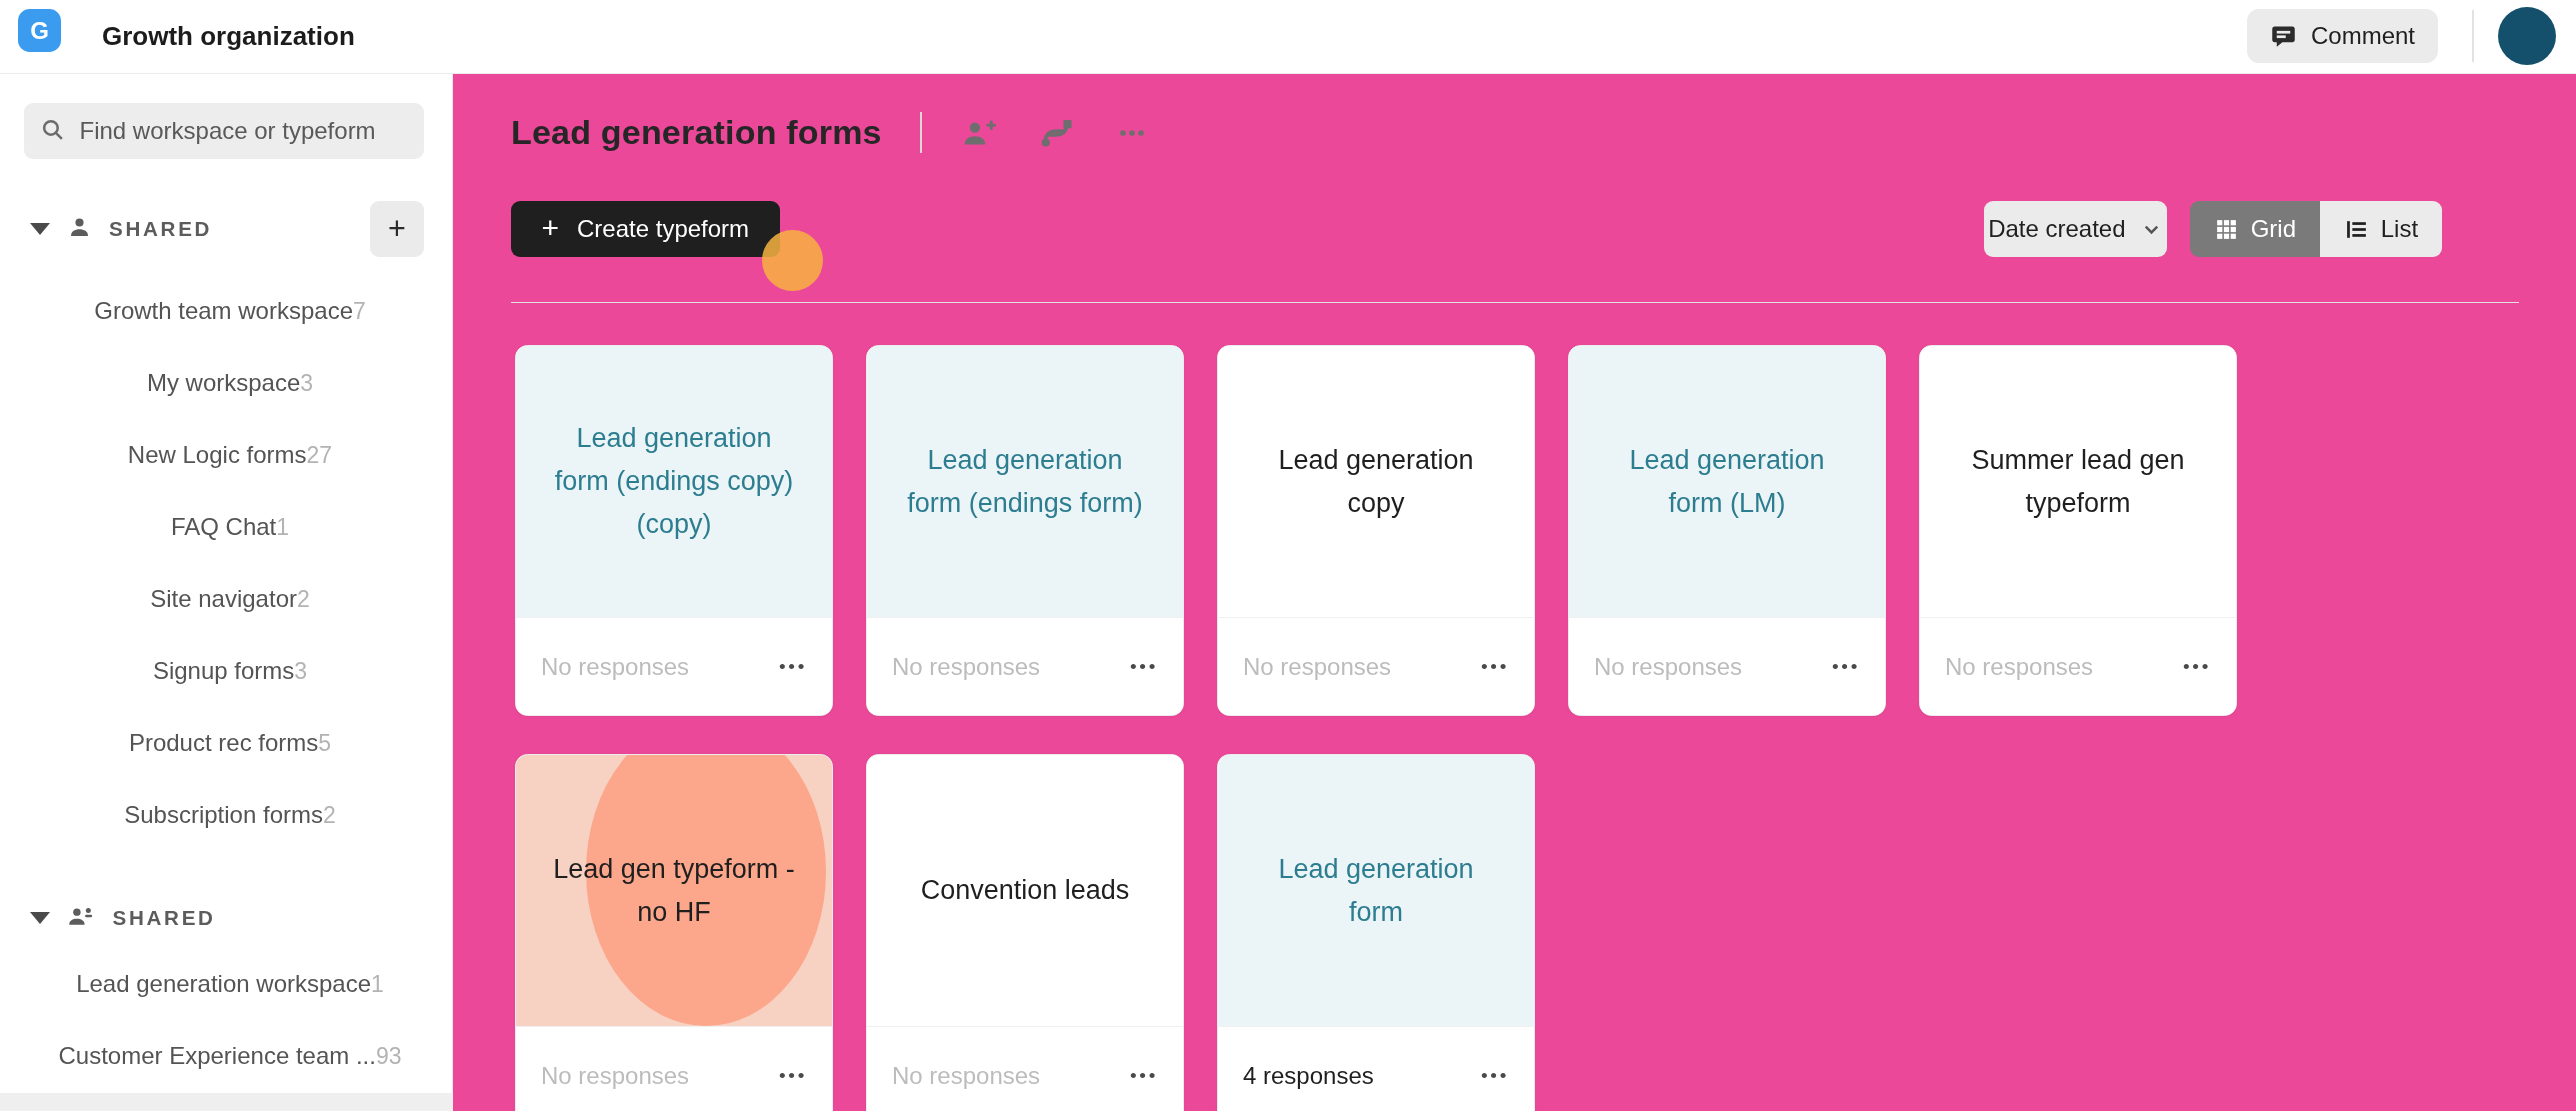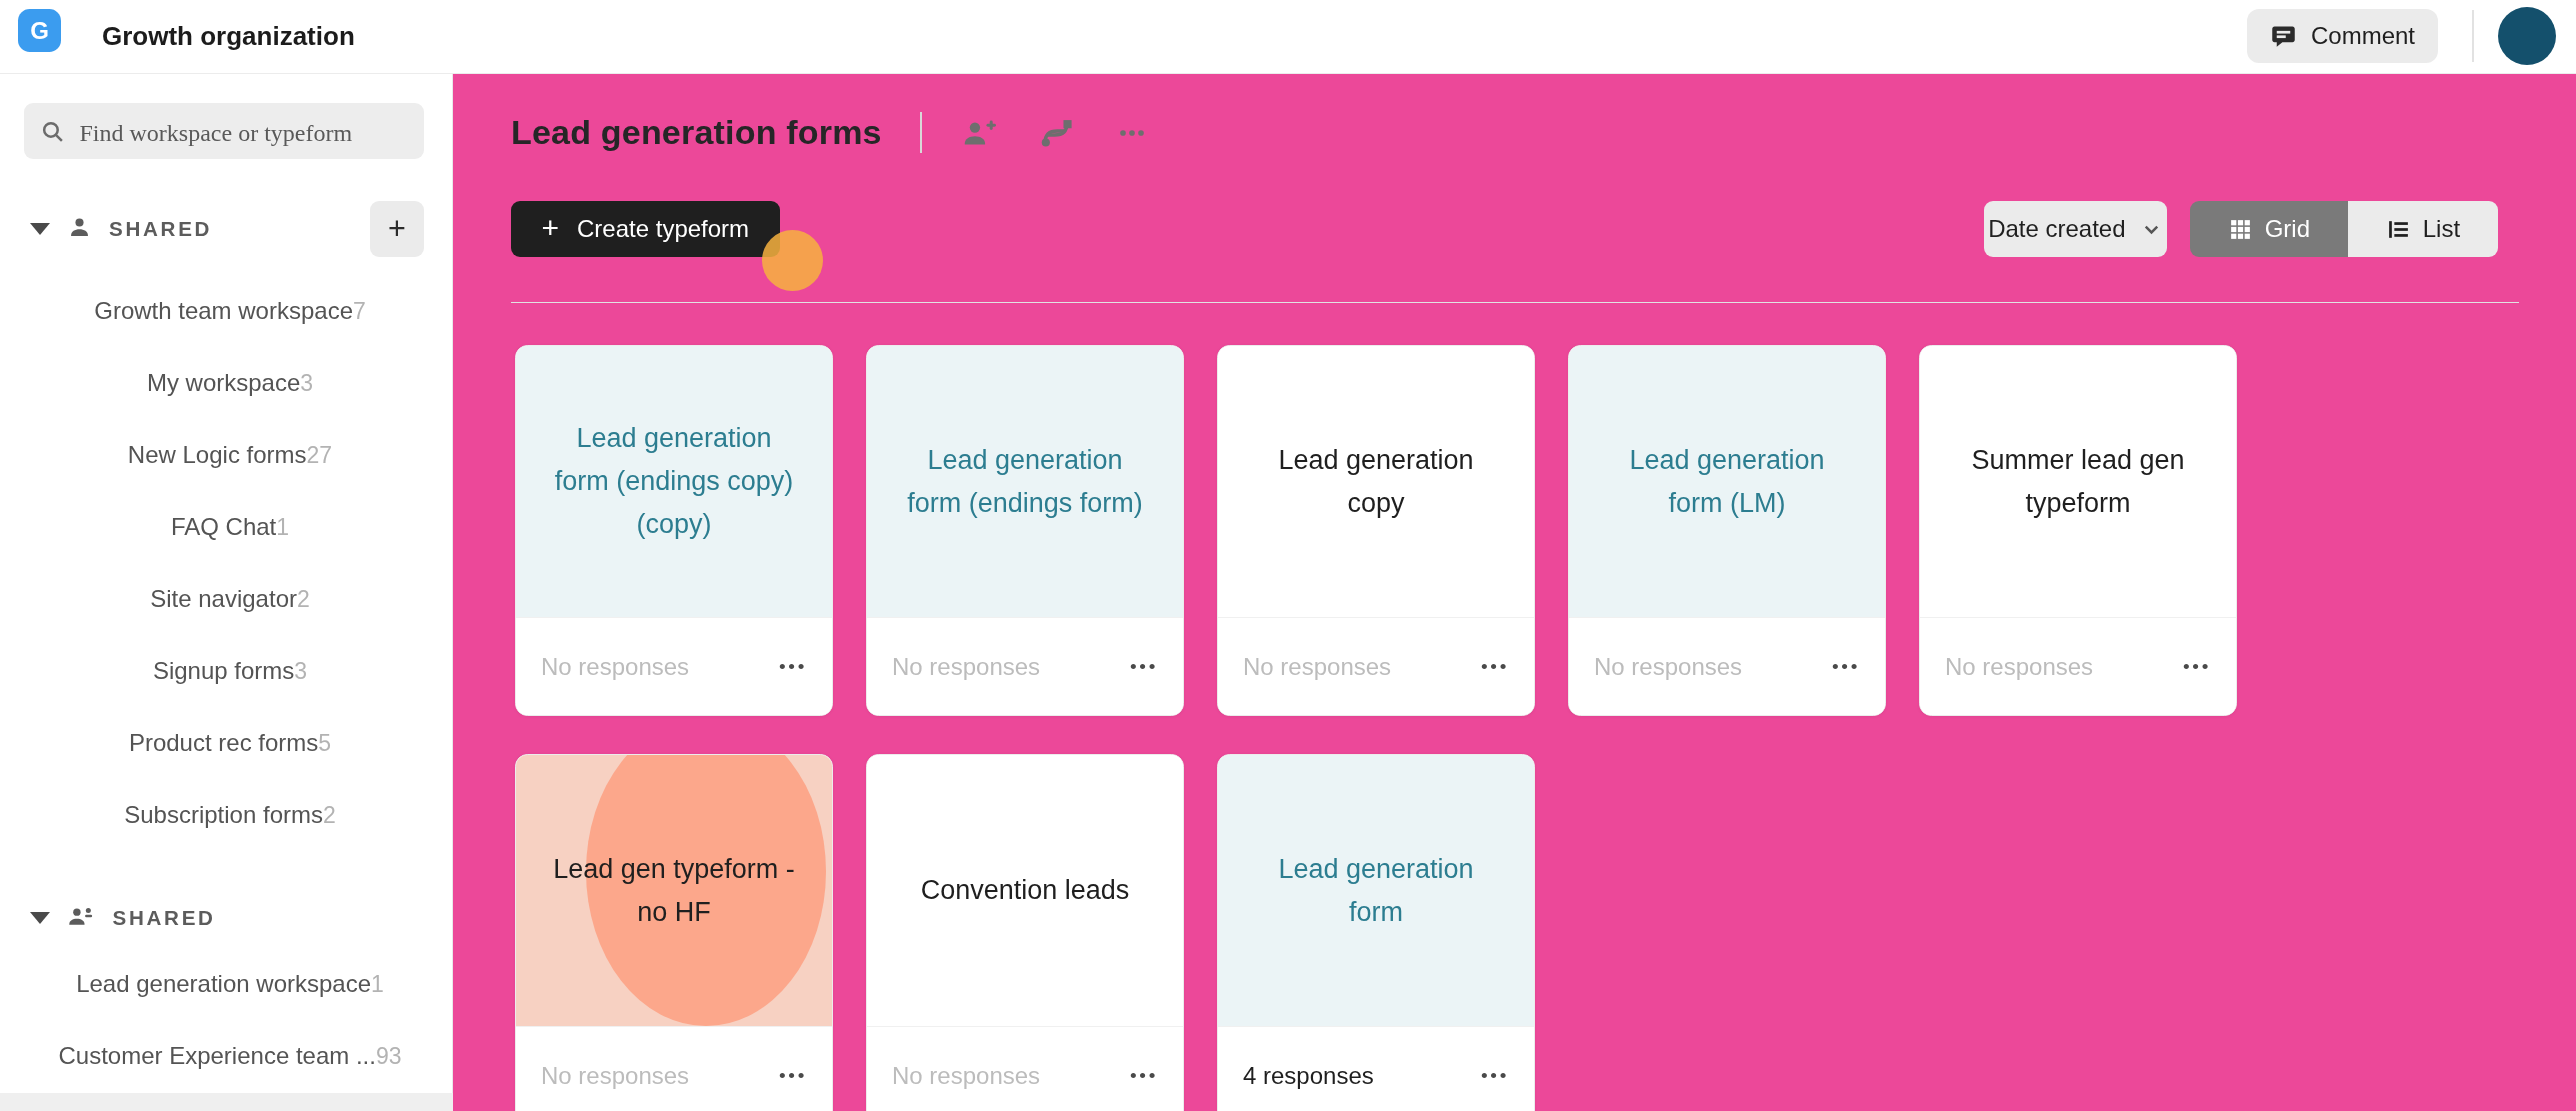--- a/index.html
+++ b/index.html
@@ -16,21 +16,21 @@
   .comment-btn{position:absolute;right:138px;top:9px;height:54px;padding:0 23px;background:#EBEBEB;
     border-radius:12px;display:flex;align-items:center;gap:14.3px;font-size:24px;color:#1f1f1f;cursor:pointer;}
   .comment-btn svg{display:block;}
   .topbar-divider{position:absolute;right:102px;top:10px;width:1.8px;height:52px;background:#e2e2e2;}
   .avatar{position:absolute;right:20px;top:7.2px;width:58px;height:58px;border-radius:50%;background:#14506C;}
 
   
   .sidebar{position:absolute;left:0;top:74px;width:453px;height:1037px;background:#fff;
     border-right:0.9px solid #e9e9e9;box-sizing:border-box;}
   .search-box{position:absolute;left:24px;top:29px;width:400px;height:56px;background:#EDEDED;
-    border-radius:9px;display:flex;align-items:flex-start;box-sizing:border-box;padding:16px 16px;gap:12.5px;font-family:Liberation Serif, serif;}
+    border-radius:9px;display:flex;align-items:center;box-sizing:border-box;padding:16px 16px;gap:12.5px;}
   .search-box svg{flex:0 0 auto;}
   .search-box input{border:none;background:transparent;outline:none;font-size:24px;color:#3f3f3f;
     font-family:inherit;width:100%;}
   .search-box input::placeholder{color:#595959;opacity:1;}
   .section-header{position:absolute;left:0;width:453px;height:59px;display:flex;align-items:center;
     padding:0 29px 0 30px;box-sizing:border-box;gap:16px;color:#5c5c5c;}
   .section-header .tri{width:0;height:0;border-left:10px solid transparent;border-right:10px solid transparent;
     border-top:12.5px solid #4a4a4a;}
   .section-label{font-size:20.6px;font-weight:700;letter-spacing:2.7px;color:#5c5c5c;}
   .add-btn{margin-left:auto;width:54px;height:56px;background:#EBEBEB;border-radius:9px;
@@ -53,21 +53,21 @@
     border-radius:9px;display:flex;align-items:center;gap:18px;color:#fff;cursor:pointer;}
   .toolbar-create .plus{font-size:30px;font-weight:400;line-height:1;margin-top:-2.7px;}
   .toolbar-create .lbl{font-size:24px;}
   .cursor-dot{position:absolute;left:309px;top:156px;width:61px;height:61px;border-radius:50%;
     background:rgba(247,178,64,0.85);z-index:6;pointer-events:none;}
 
   .sort-dd{position:absolute;left:1531px;top:127px;width:183px;height:56px;background:#EBEBEB;border-radius:9px;
     display:flex;align-items:center;justify-content:center;gap:14.3px;font-size:24px;color:#1f1f1f;cursor:pointer;}
   .view-toggle{position:absolute;left:1737px;top:127px;height:56px;border-radius:9px;overflow:hidden;display:flex;}
   .vt-seg{height:56px;display:flex;align-items:center;justify-content:center;gap:11.7px;font-size:24px;
-    padding:0 38px;cursor:pointer;}
+    padding:0 24px;cursor:pointer;}
   .vt-grid{background:#7A7A7A;color:#fff;}
   .vt-list{background:#EBEBEB;color:#1f1f1f;}
 
   .rule{position:absolute;left:58px;top:228px;width:2008px;height:0;border-top:1.8px solid #e2e2e2;}
 
   
   .cards-row{position:absolute;left:62px;display:flex;gap:33px;}
   .row1{top:271px;}
   .row2{top:680px;}
   .card{width:318px;height:371px;border-radius:12.5px;background:#fff;border:0.9px solid #ececec;

